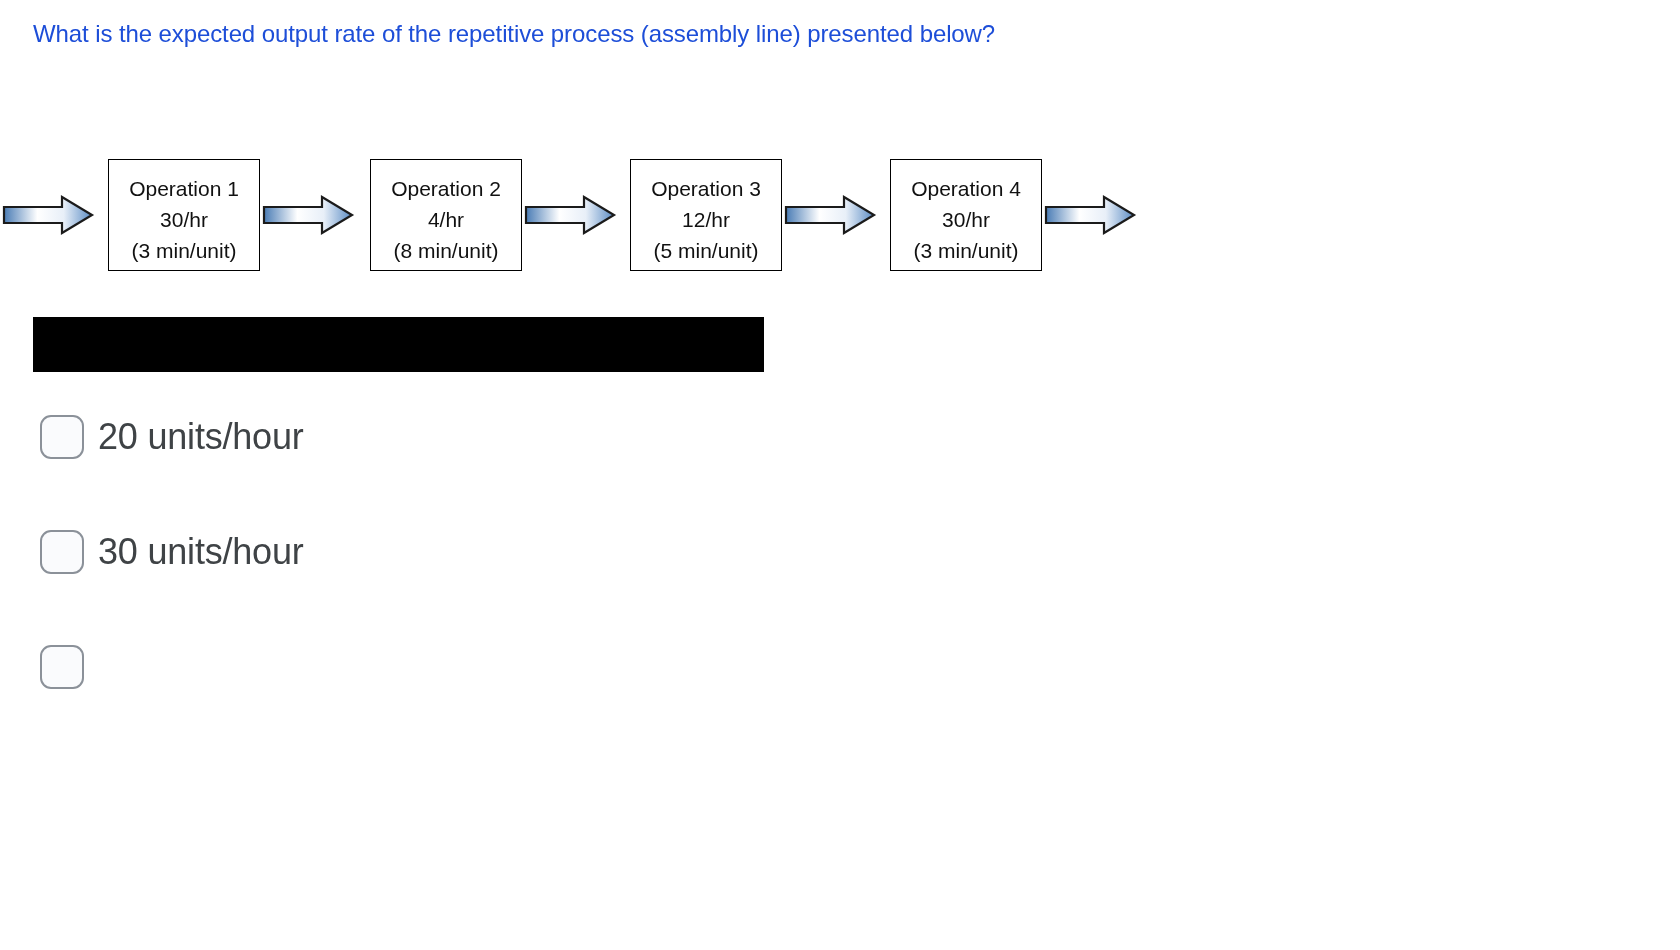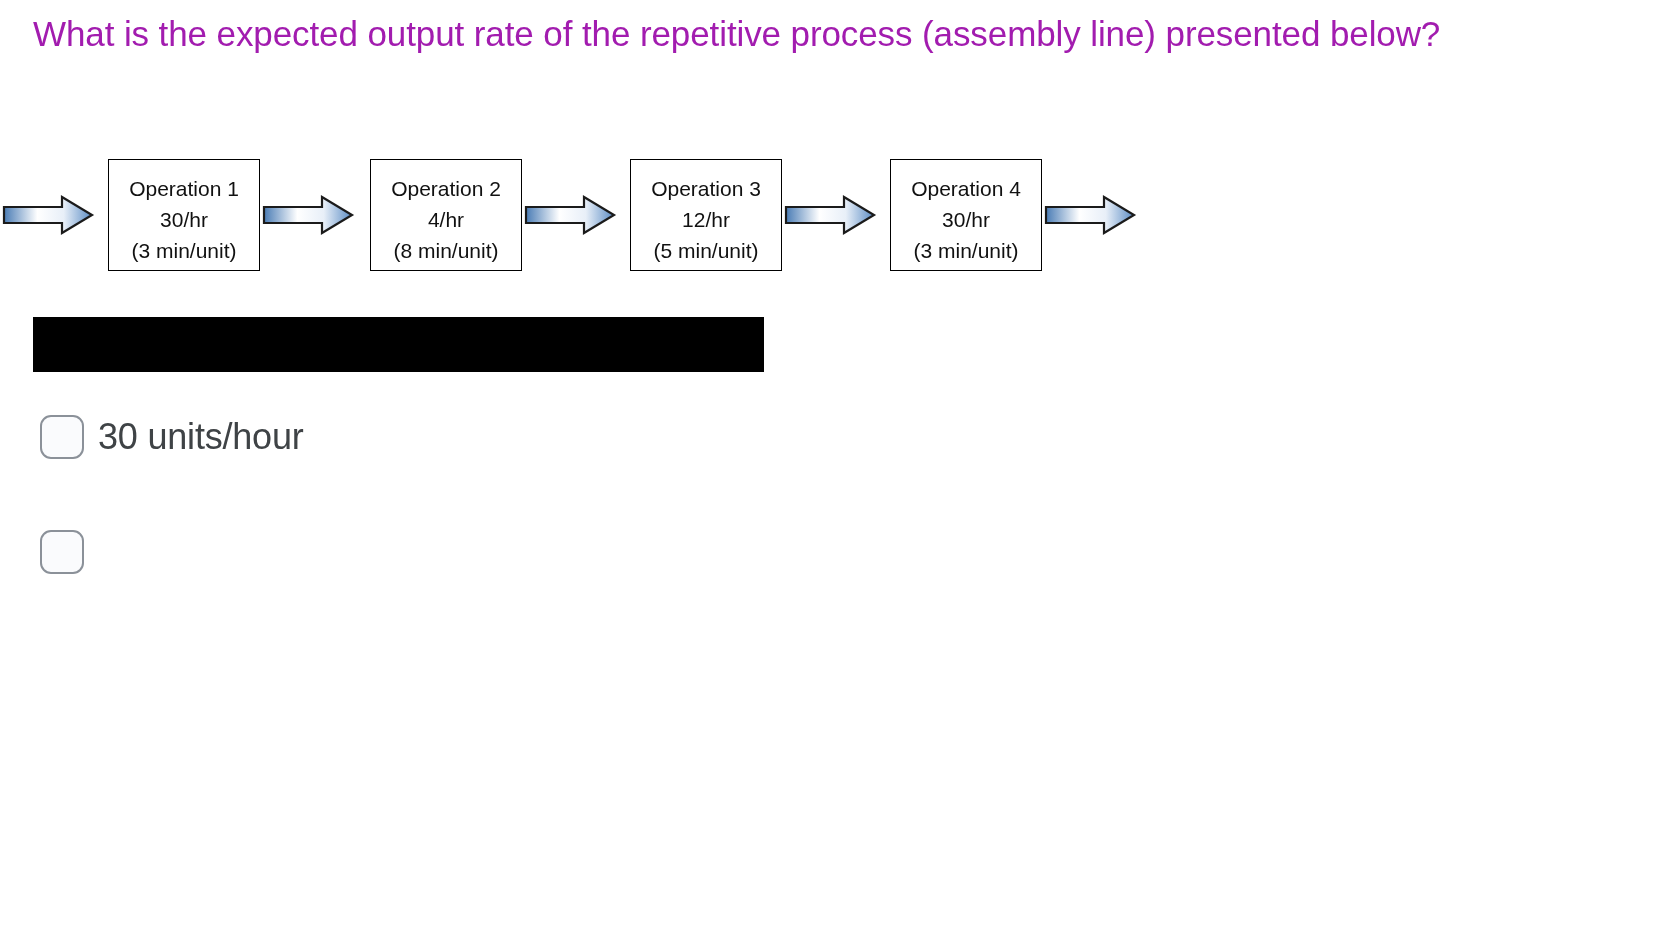--- a/index.html
+++ b/index.html
@@ -15,23 +15,23 @@
     overflow: hidden;
     position: relative;
   }
 
   
   #question-text {
     position: absolute;
     left: 33px;
     top: 10px;
     width: 1600px;
-    font-size: 35px;
+    font-size: 24px;
     line-height: 48px;
-    color: #a21caf;
+    color: #1d4ed8;
     font-weight: 400;
     letter-spacing: -0.1px;
   }
 
   
   #process-diagram {
     position: absolute;
     left: 0px;
     top: 145px;
     width: 1260px;
@@ -191,20 +191,24 @@
     </span>
 
   </div>
 </div>
 
 <div id="redaction-bar"></div>
 
 <div id="answer-options">
 
 
+  <div class="option-row">
+    <span class="option-checkbox"></span>
+    <span class="option-label">20 units/hour</span>
+  </div>
 
   <div class="option-row">
     <span class="option-checkbox"></span>
     <span class="option-label">30 units/hour</span>
   </div>
 
   <div class="option-row">
     <span class="option-checkbox"></span>
   </div>
 

